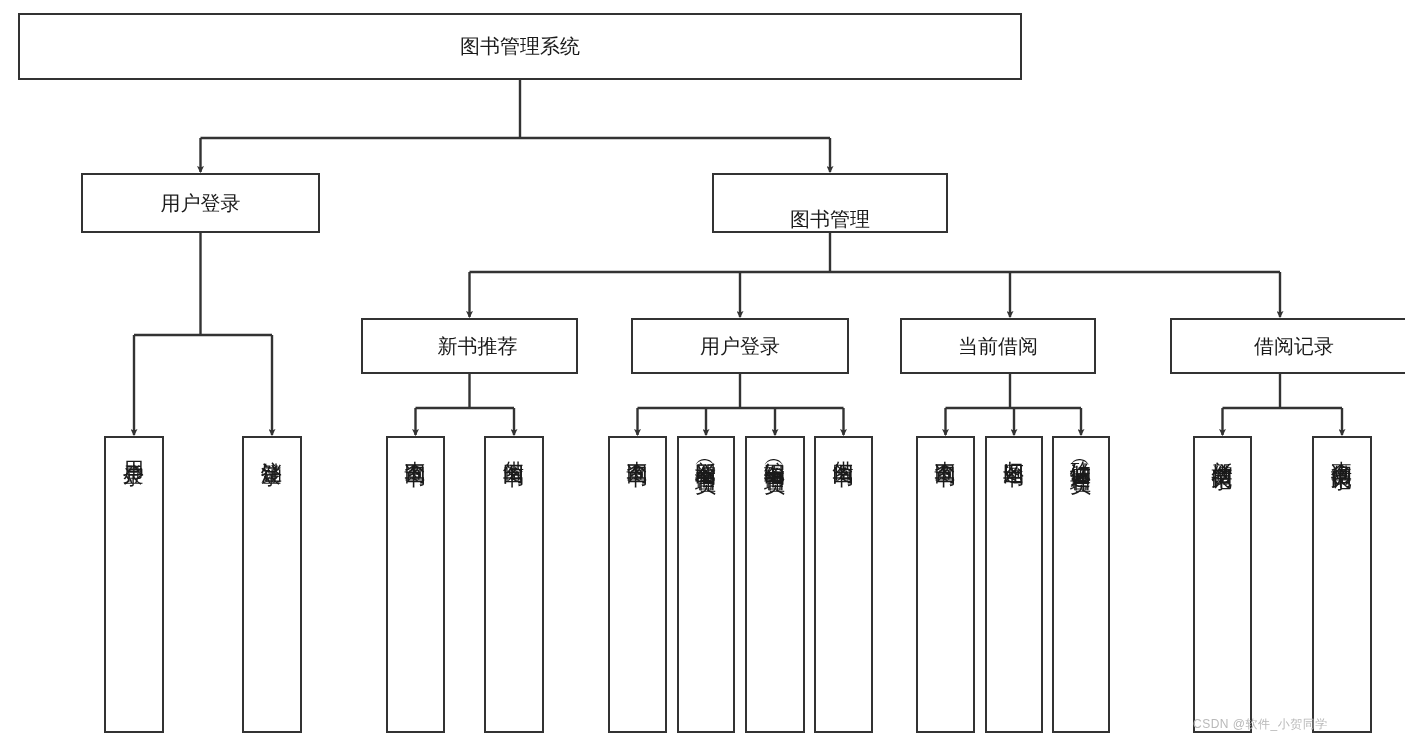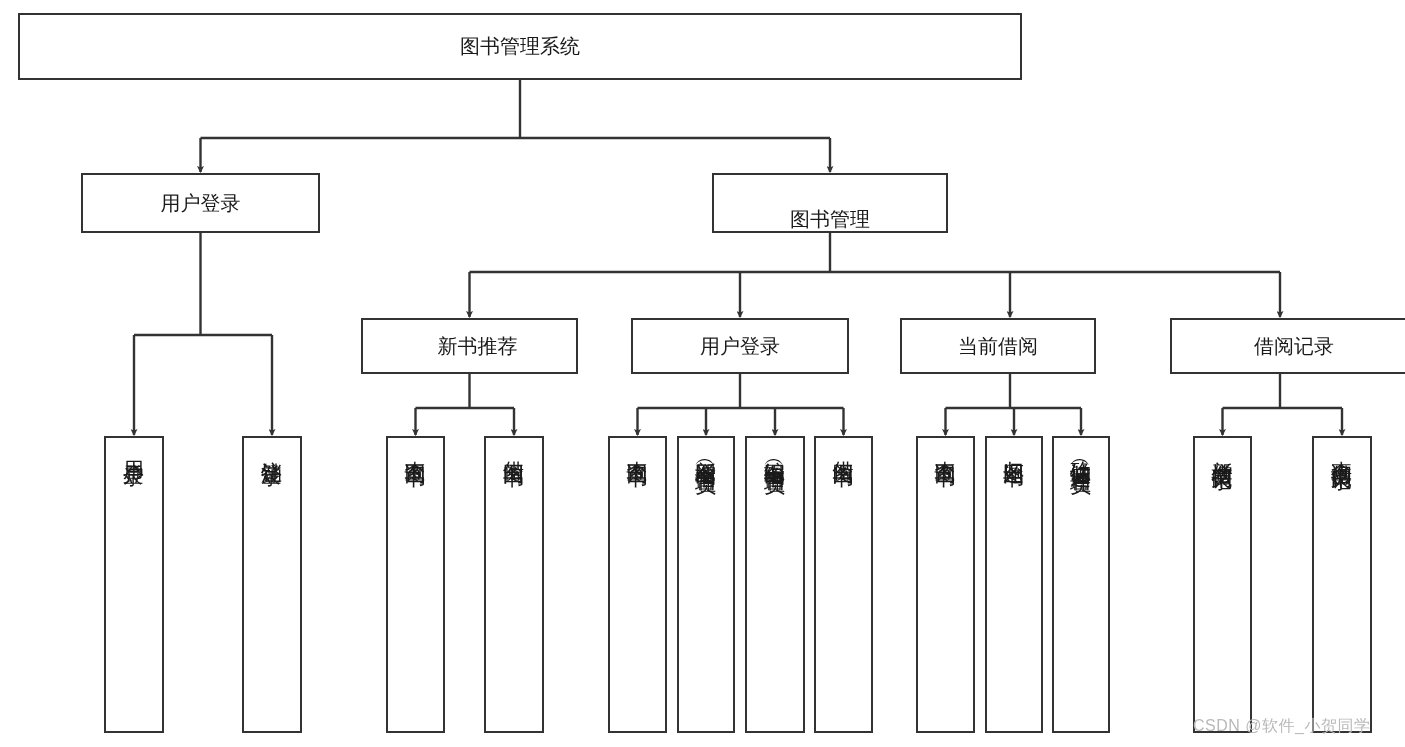--- a/index.html
+++ b/index.html
@@ -53,21 +53,21 @@
   .node.vert .node-label {
     writing-mode: vertical-rl;
     text-orientation: upright;
     font-size: 21px;
     letter-spacing: 2px;
     line-height: 1;
     margin: 0 auto;
   }
   .watermark {
     position: absolute;
-    font-size: 16px;
+    font-size: 12px;
     color: #b9b9b9;
     letter-spacing: 0.5px;
     white-space: nowrap;
     user-select: none;
     text-align: center;
   }
 </style>
 </head>
 <body>
 

